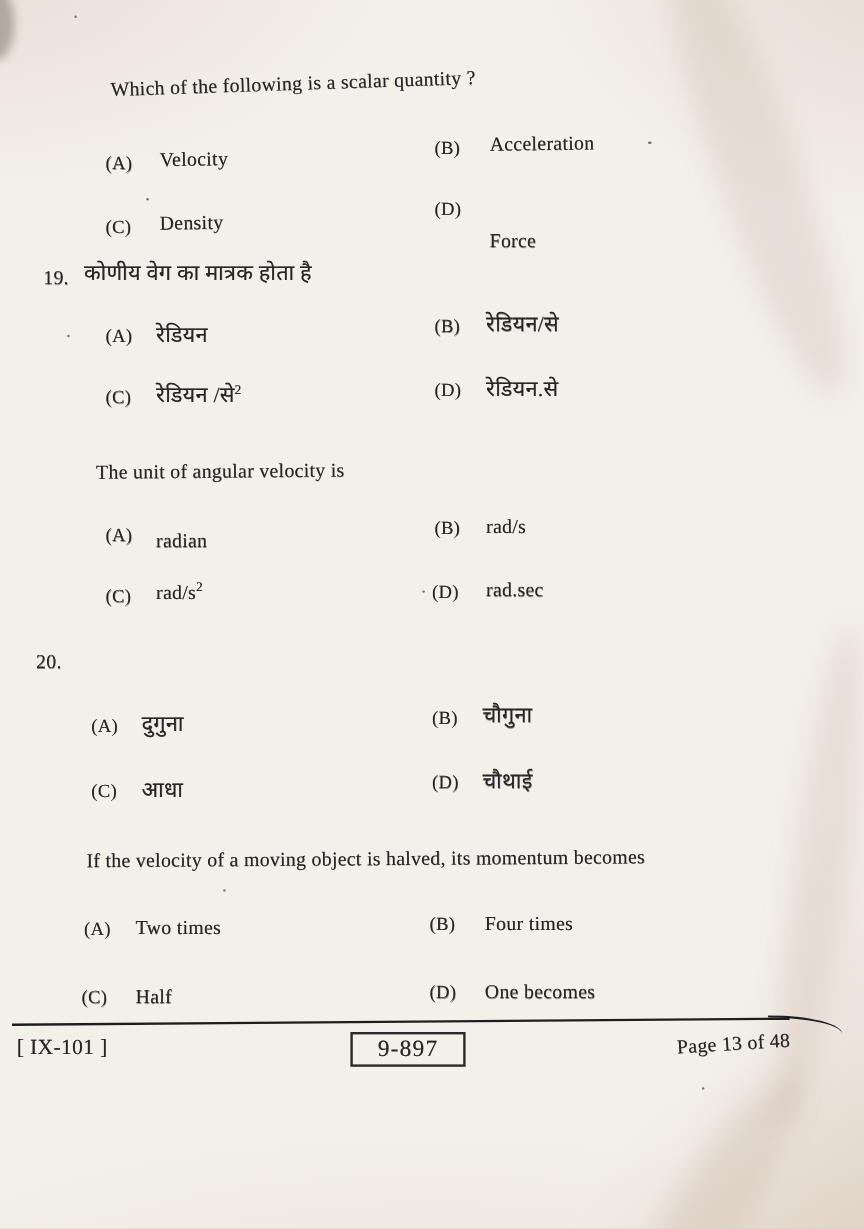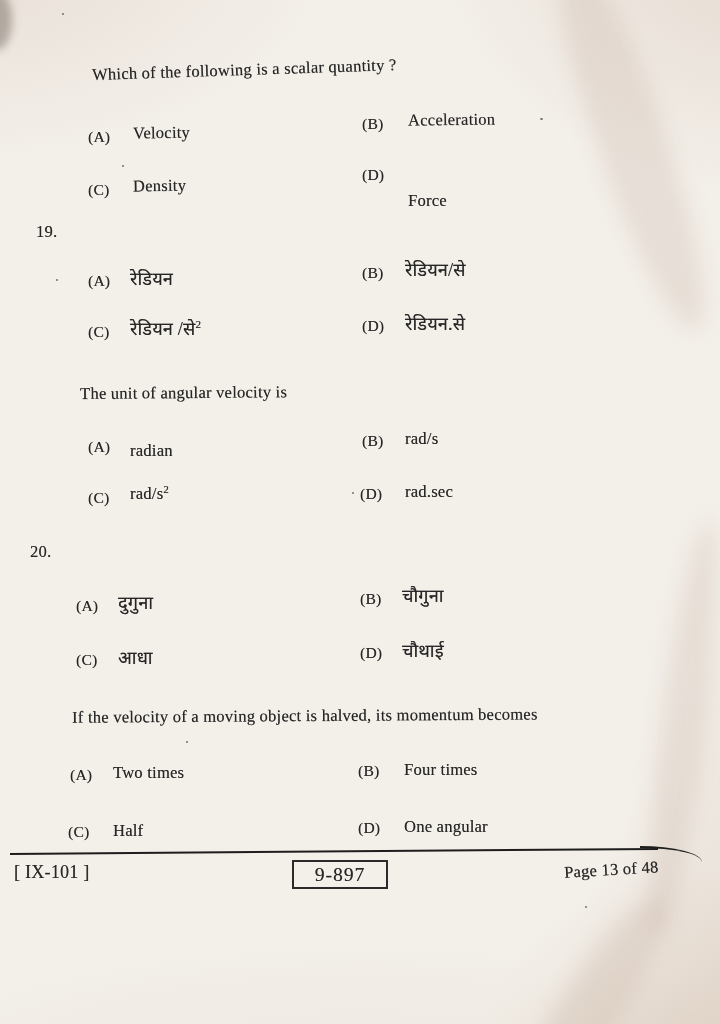--- a/index.html
+++ b/index.html
@@ -66,20 +66,21 @@
   <span class="t lab" style="left:88px;top:128px;">(A)</span>
   <span class="t en" style="left:133px;top:123px;transform:rotate(-1deg);">Velocity</span>
   <span class="t lab" style="left:362px;top:115px;">(B)</span>
   <span class="t en" style="left:408px;top:110px;transform:rotate(-0.8deg);">Acceleration</span>
   <span class="t lab" style="left:88px;top:181px;">(C)</span>
   <span class="t en" style="left:133px;top:176px;transform:rotate(-1deg);">Density</span>
   <span class="t lab" style="left:362px;top:166px;">(D)</span>
   <span class="t en" style="left:408px;top:162px;margin-top:29px;">Force</span>
 
   <span class="t num" style="left:36px;top:222px;">19.</span>
+  <span class="t hi" style="left:70px;top:214px;">कोणीय वेग का मात्रक होता है</span>
 
   <span class="t lab" style="left:88px;top:272px;">(A)</span>
   <span class="t hi" style="left:130px;top:266px;">रेडियन</span>
   <span class="t lab" style="left:362px;top:264px;">(B)</span>
   <span class="t hi" style="left:405px;top:257px;text-align:center;">रेडियन/से</span>
   <span class="t lab" style="left:88px;top:323px;">(C)</span>
   <span class="t hi" style="left:130px;top:316px;"><span>रेडियन /से</span><sup>2</sup></span>
   <span class="t lab" style="left:362px;top:317px;">(D)</span>
   <span class="t hi" style="left:405px;top:311px;">रेडियन.से</span>
 
@@ -107,21 +108,21 @@
 
   <span class="t en" style="left:72px;top:706px;transform:rotate(-0.4deg);">If the velocity of a moving object is halved, its momentum becomes</span>
 
   <span class="t lab" style="left:70px;top:766px;">(A)</span>
   <span class="t en" style="left:113px;top:763px;">Two times</span>
   <span class="t lab" style="left:358px;top:762px;">(B)</span>
   <span class="t en" style="left:404px;top:760px;">Four times</span>
   <span class="t lab" style="left:68px;top:823px;">(C)</span>
   <span class="t en" style="left:113px;top:821px;">Half</span>
   <span class="t lab" style="left:358px;top:819px;">(D)</span>
-  <span class="t en" style="left:404px;top:817px;">One angular</span>
+  <span class="t en" style="left:404px;top:817px;">One becomes</span>
 
   <div class="rule"></div>
   <div class="rule-tail"></div>
 
   <span class="t" style="left:14px;top:862px;font-size:18px;">[ IX-101 ]</span>
 
   <div class="booklet-box">
     <span>9-897</span>
   </div>
 

